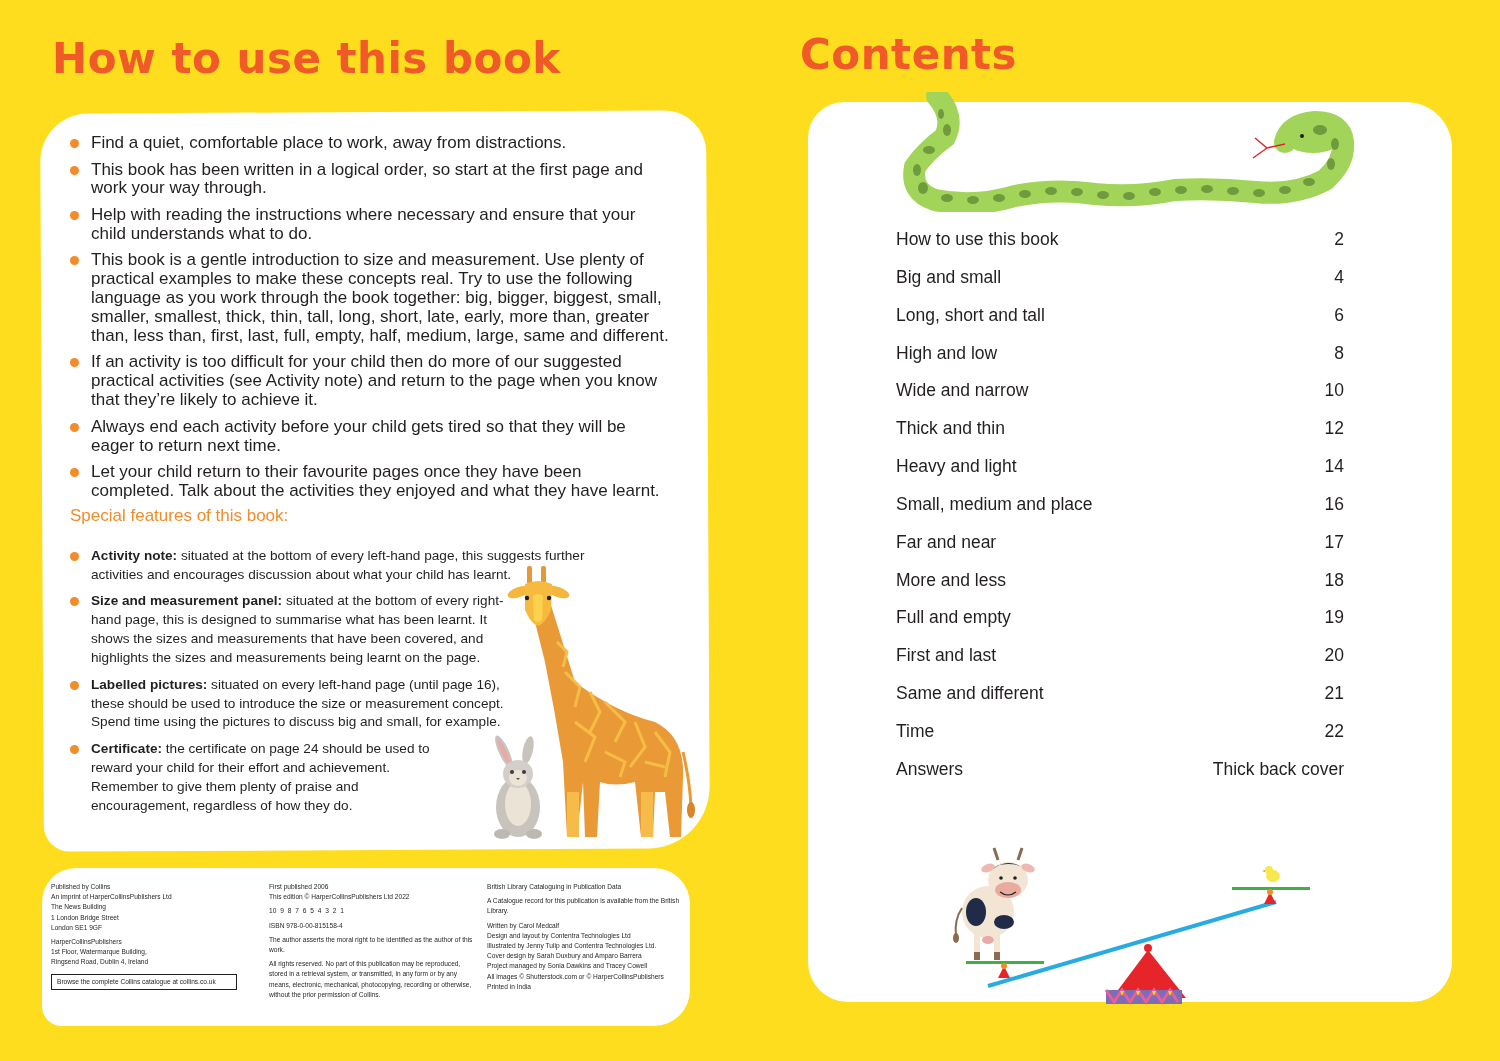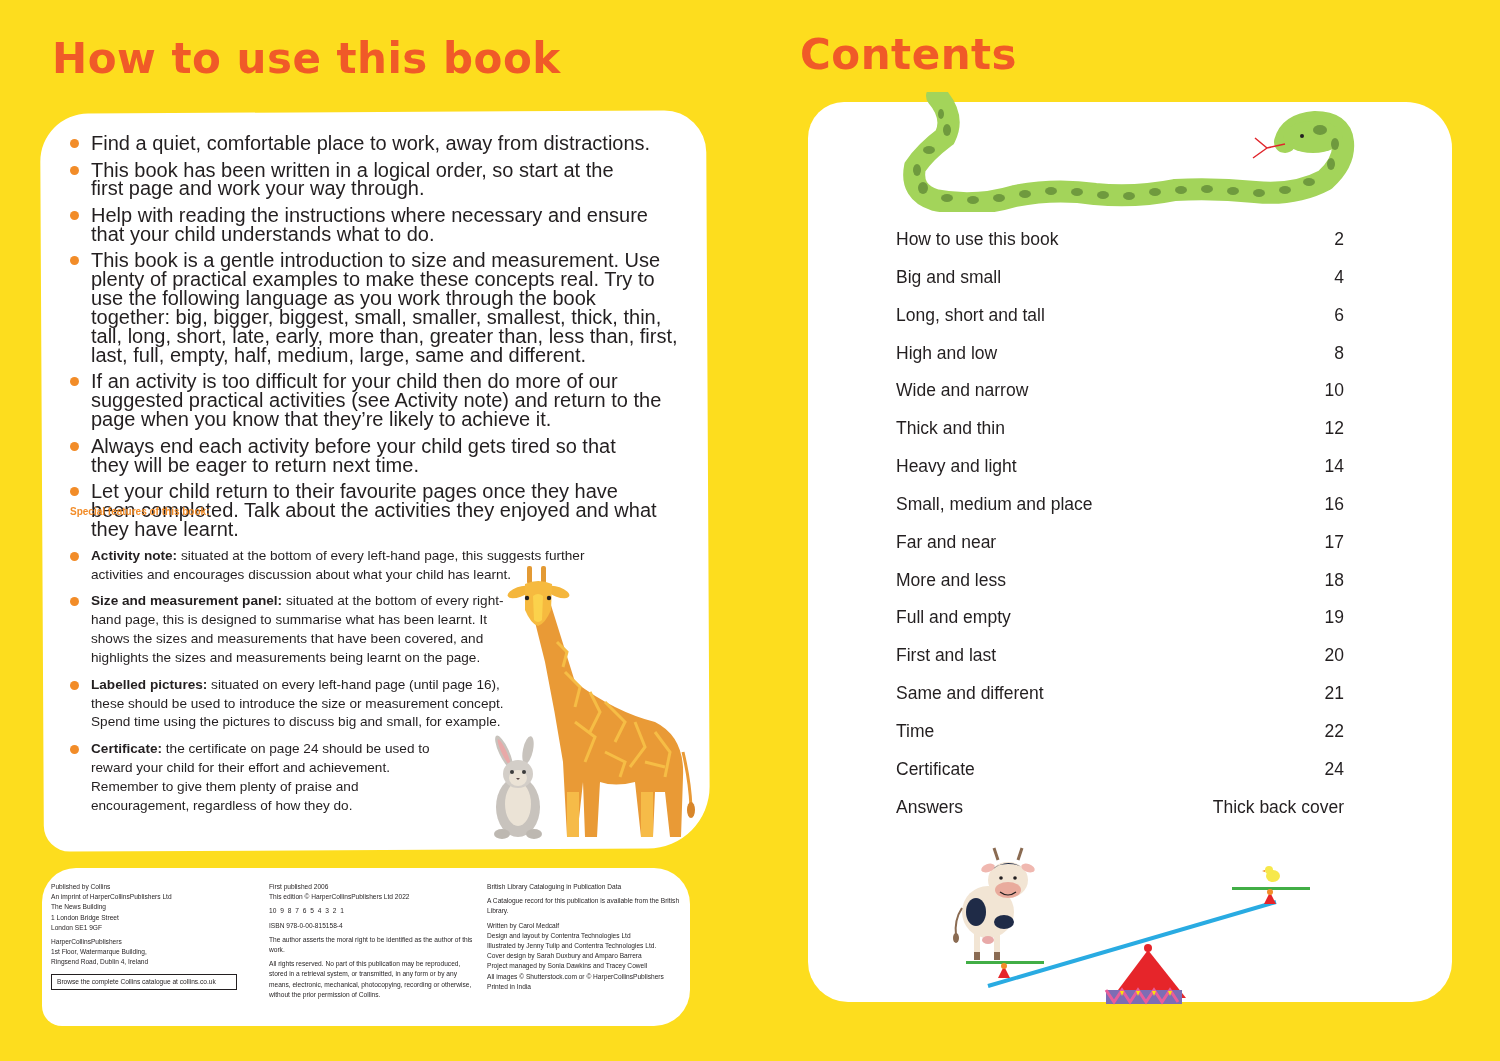--- a/index.html
+++ b/index.html
@@ -38,30 +38,30 @@
   }
   #contents-panel {
     left: 808px; top: 102px; width: 644px; height: 900px;
     border-radius: 36px 46px 40px 40px;
   }
 
   
   .inst-list { position: absolute; left: 68px; top: 134px; width: 612px; list-style: none; }
   .inst-list li {
     position: relative; padding-left: 23px;
-    font-size: 20px; line-height: 18.9px; margin-bottom: 7.6px;
+    font-size: 17px; line-height: 18.9px; margin-bottom: 7.6px;
   }
   .bullet {
     position: absolute; left: 2px; top: 5px;
     width: 9px; height: 9px; border-radius: 50%;
     background: #f28c28;
   }
   .special-heading {
     position: absolute; left: 70px; top: 506px;
-    font-weight: bold; font-size: 10px; color: #f28c28;
+    font-weight: normal; font-size: 17px; color: #f28c28;
   }
   .feature-list { position: absolute; left: 68px; top: 531px; width: 460px; list-style: none; }
   .feature-list li {
     position: relative; padding-left: 23px;
     font-size: 13.6px; line-height: 18.9px; margin-bottom: 7.6px;
   }
   .feature-list li.f0 { width: 560px; margin-top: 16px; }
   .feature-list li.f2 { width: 440px; }
   .feature-list li.f3 { width: 390px; }
   .feature-list b { font-weight: bold; }
@@ -283,24 +283,20 @@
       </li>
     <li>
         <span>Same and different</span>
         <span>21</span>
       </li>
     <li>
         <span>Time</span>
         <span>22</span>
       </li>
     <li>
-        <span>Certificate</span>
-        <span>24</span>
-      </li>
-    <li>
         <span>Answers</span>
         <span>Thick back cover</span>
       </li>
   </ul>
 
   <svg class="illus" style="left:950px;top:840px" width="370" height="165" viewBox="0 0 370 165">
 
     <line x1="38" y1="146" x2="326" y2="62" stroke="#29abe2" stroke-width="4"></line>
 
     <polygon points="198,110 162,158 236,158" fill="#e6252a"></polygon>

